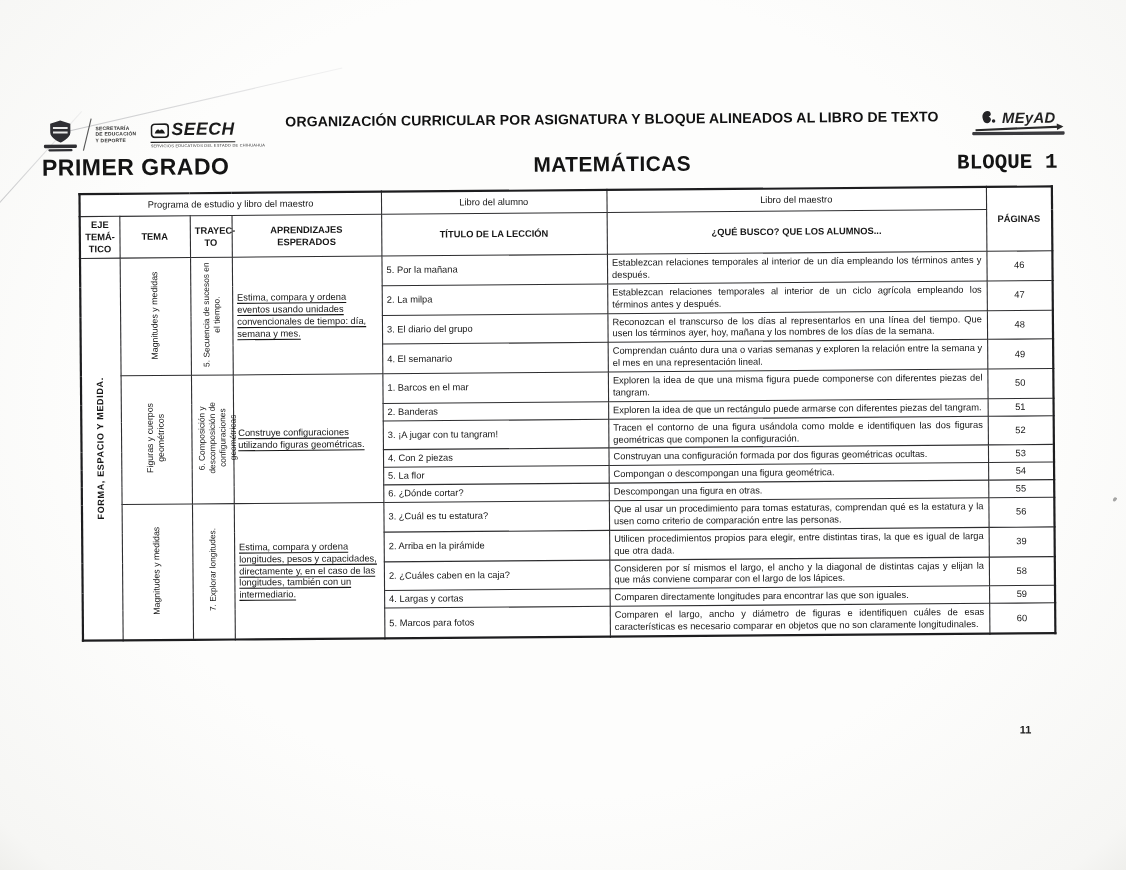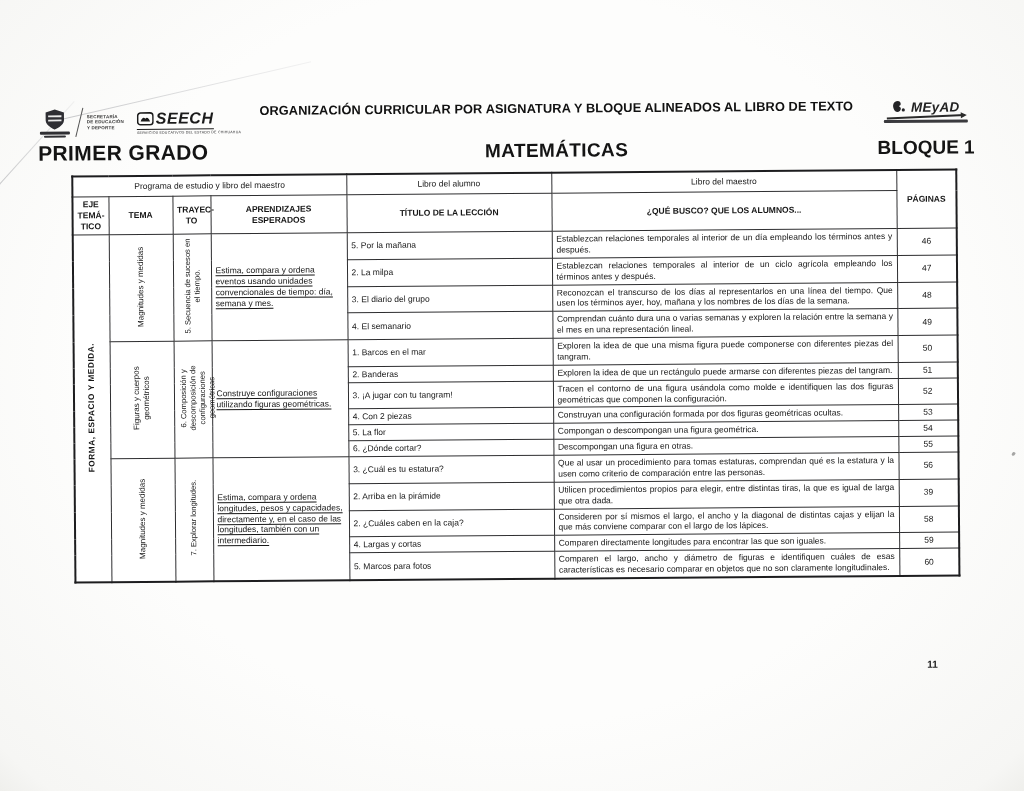--- a/index.html
+++ b/index.html
@@ -38,21 +38,21 @@
   .meyad{width:112px;display:flex;flex-direction:column;align-items:center;padding-top:4px;}
   .meyad-row{display:flex;align-items:flex-end;gap:3px;}
   .meyad-text{font-size:13.5px;font-weight:bold;font-style:italic;color:#222;letter-spacing:.3px;}
   .meyad-arrow{position:relative;width:78px;height:2px;background:#2a2a2a;transform:rotate(-2deg);margin-top:1px;}
   .meyad-arrow:after{content:"";position:absolute;right:-2px;top:-2.5px;border-left:6px solid #2a2a2a;border-top:3.5px solid transparent;border-bottom:3.5px solid transparent;}
   .meyad-sub{width:84px;height:3px;background:#3a3a3e;border-radius:1px;margin-top:2px;}
 
   .hdr2{display:flex;align-items:baseline;padding:4px 40px 0 40px;}
   .grade{width:205px;font-size:21px;font-weight:bold;letter-spacing:.4px;color:#141414;}
   .subject{flex:1;text-align:center;font-size:19px;font-weight:bold;letter-spacing:.4px;color:#141414;}
-  .block{width:112px;text-align:center;font-size:19px;font-weight:bold;color:#141414;white-space:nowrap;}
+  .block{width:112px;text-align:left;font-size:19px;font-weight:bold;color:#141414;white-space:nowrap;font-family:Liberation Mono, monospace;}
 
   
   table.curr{
     border-collapse:collapse;table-layout:fixed;
     margin:10px 0 0 73px;width:884px;
     background:#fff;
   }
   table.curr th, table.curr td{
     border:1px solid #2e2e30;
     font-size:8.5px;line-height:1.28;color:#161616;

